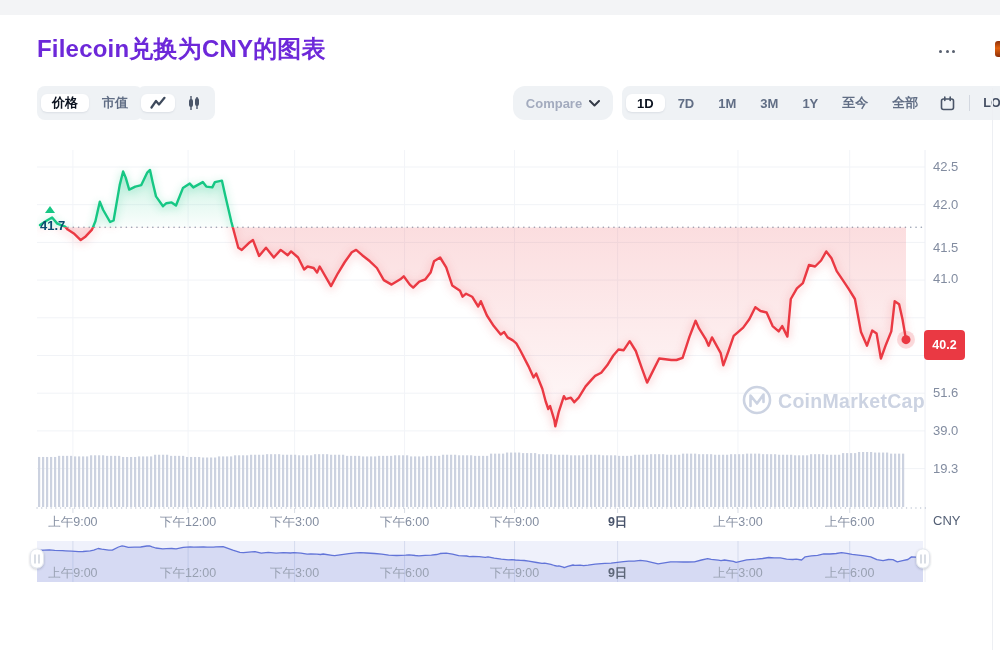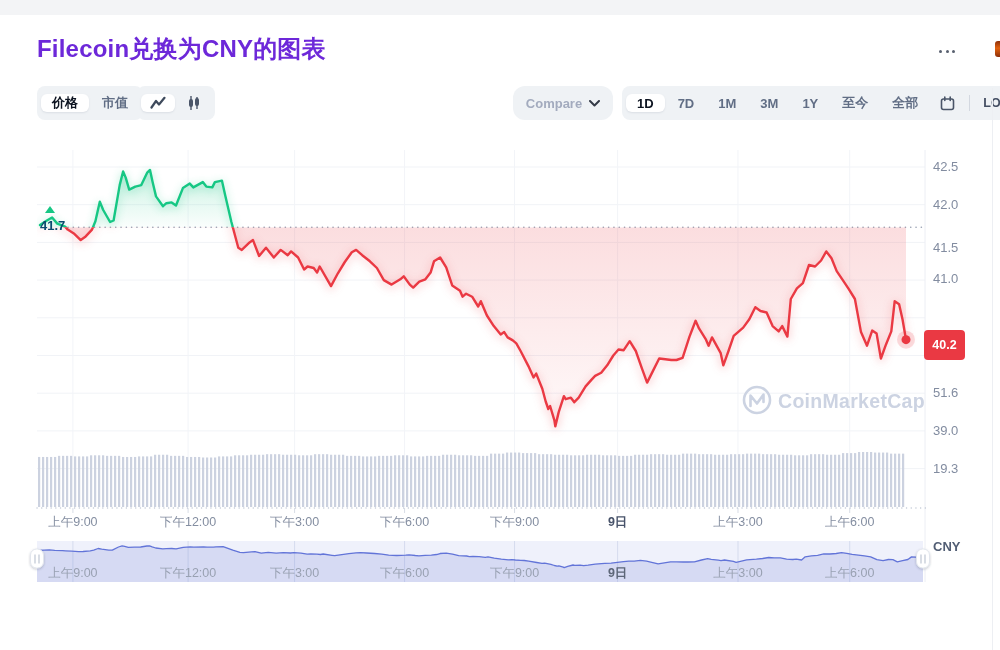--- a/index.html
+++ b/index.html
@@ -26,21 +26,21 @@
   .badge{position:absolute;left:924px;width:41px;height:30px;border-radius:4px;background:#ea3943;color:#fff;
          font-size:12.5px;font-weight:700;display:flex;align-items:center;justify-content:center;z-index:3;}
   .open-label{position:absolute;left:40px;z-index:2;}
   .open-label .tri{display:block;width:0;height:0;margin-left:5px;
       border-left:5px solid transparent;border-right:5px solid transparent;border-bottom:7px solid #16c784;}
   .open-label .val{display:block;font-size:13px;font-weight:600;color:#0c4a6e;margin-top:5px;}
   .xlab{position:absolute;width:90px;margin-left:-45px;text-align:center;font-size:12.5px;color:#848ea1;}
   .xlab.bold{color:#48536a;font-weight:700;}
   .xlab-mini{position:absolute;width:90px;margin-left:-45px;text-align:center;font-size:12.5px;color:#99a1b2;}
   .xlab-mini.bold{color:#5d6678;font-weight:700;}
-  .cny{position:absolute;left:933px;top:513px;font-size:13px;font-weight:700;color:#525e74;margin-top:26px;}
+  .cny{position:absolute;left:933px;top:513px;font-size:13px;font-weight:400;color:#525e74;}
   .footer{position:absolute;right:37px;top:595px;font-size:14.5px;color:#58667e;}
   .footer a{color:#3861fb;text-decoration:none;cursor:pointer;}
   .rborder{position:absolute;left:992px;top:88px;width:1px;height:562px;background:#edeff3;}
   .sliver{position:absolute;right:0;top:41px;width:5px;height:16px;border-radius:3px 0 0 3px;
           background:linear-gradient(#8c2f0a,#e2620f 45%,#8c2f0a);}
 </style>
 </head>
 <body>
 
 <div id="app">

